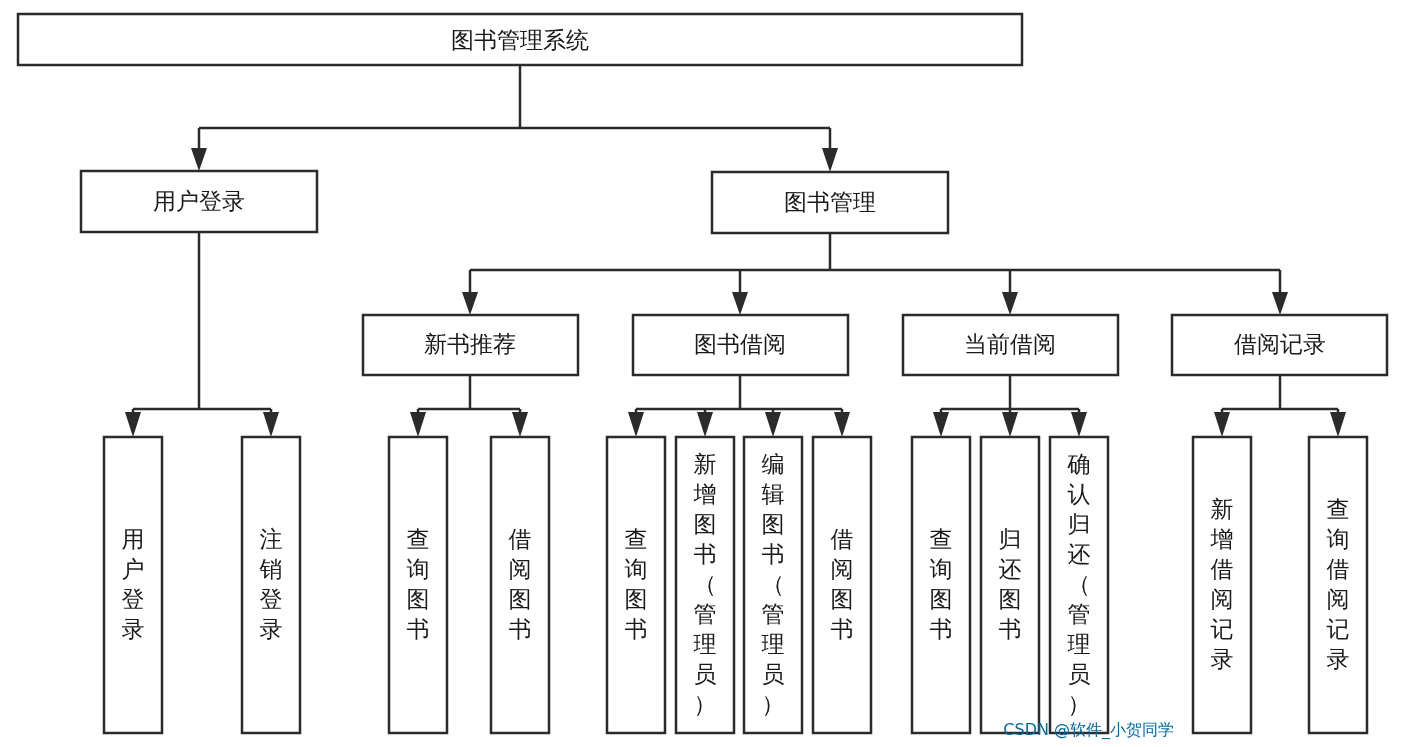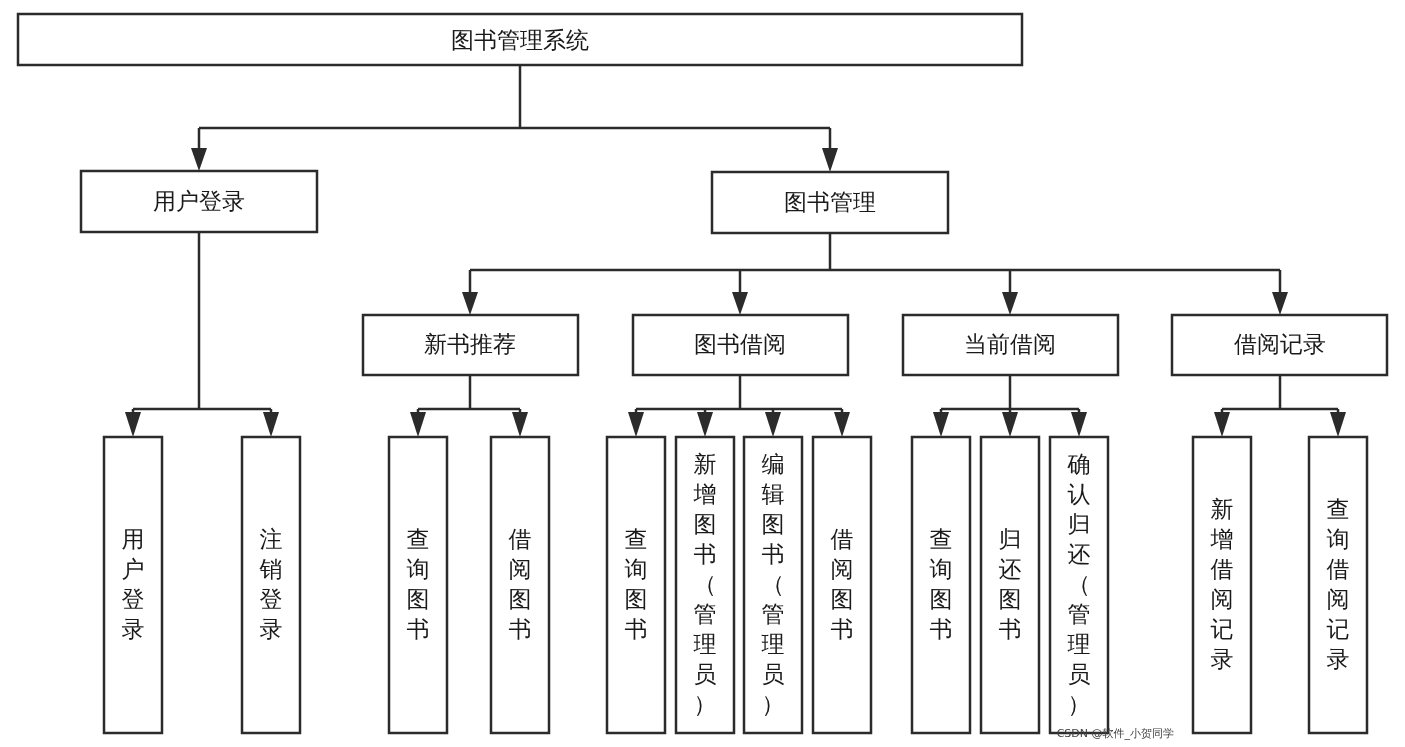--- a/index.html
+++ b/index.html
@@ -50,22 +50,22 @@
     dominant-baseline: middle;
   }
   .label-h {
     font-size: 23px;
   }
   .watermark {
     position: absolute;
     right: 8px;
     bottom: 6px;
     font-family: "DejaVu Sans", "Liberation Sans", sans-serif;
-    font-size: 11px;
-    color: #404040;
+    font-size: 16px;
+    color: #0369a1;
     white-space: nowrap;
     pointer-events: none;
   }
 </style>
 </head>
 <body>
 
 <div id="diagram-root">
 
   <svg id="tree-svg" viewBox="0 0 1405 747" xmlns="http://www.w3.org/2000/svg">

